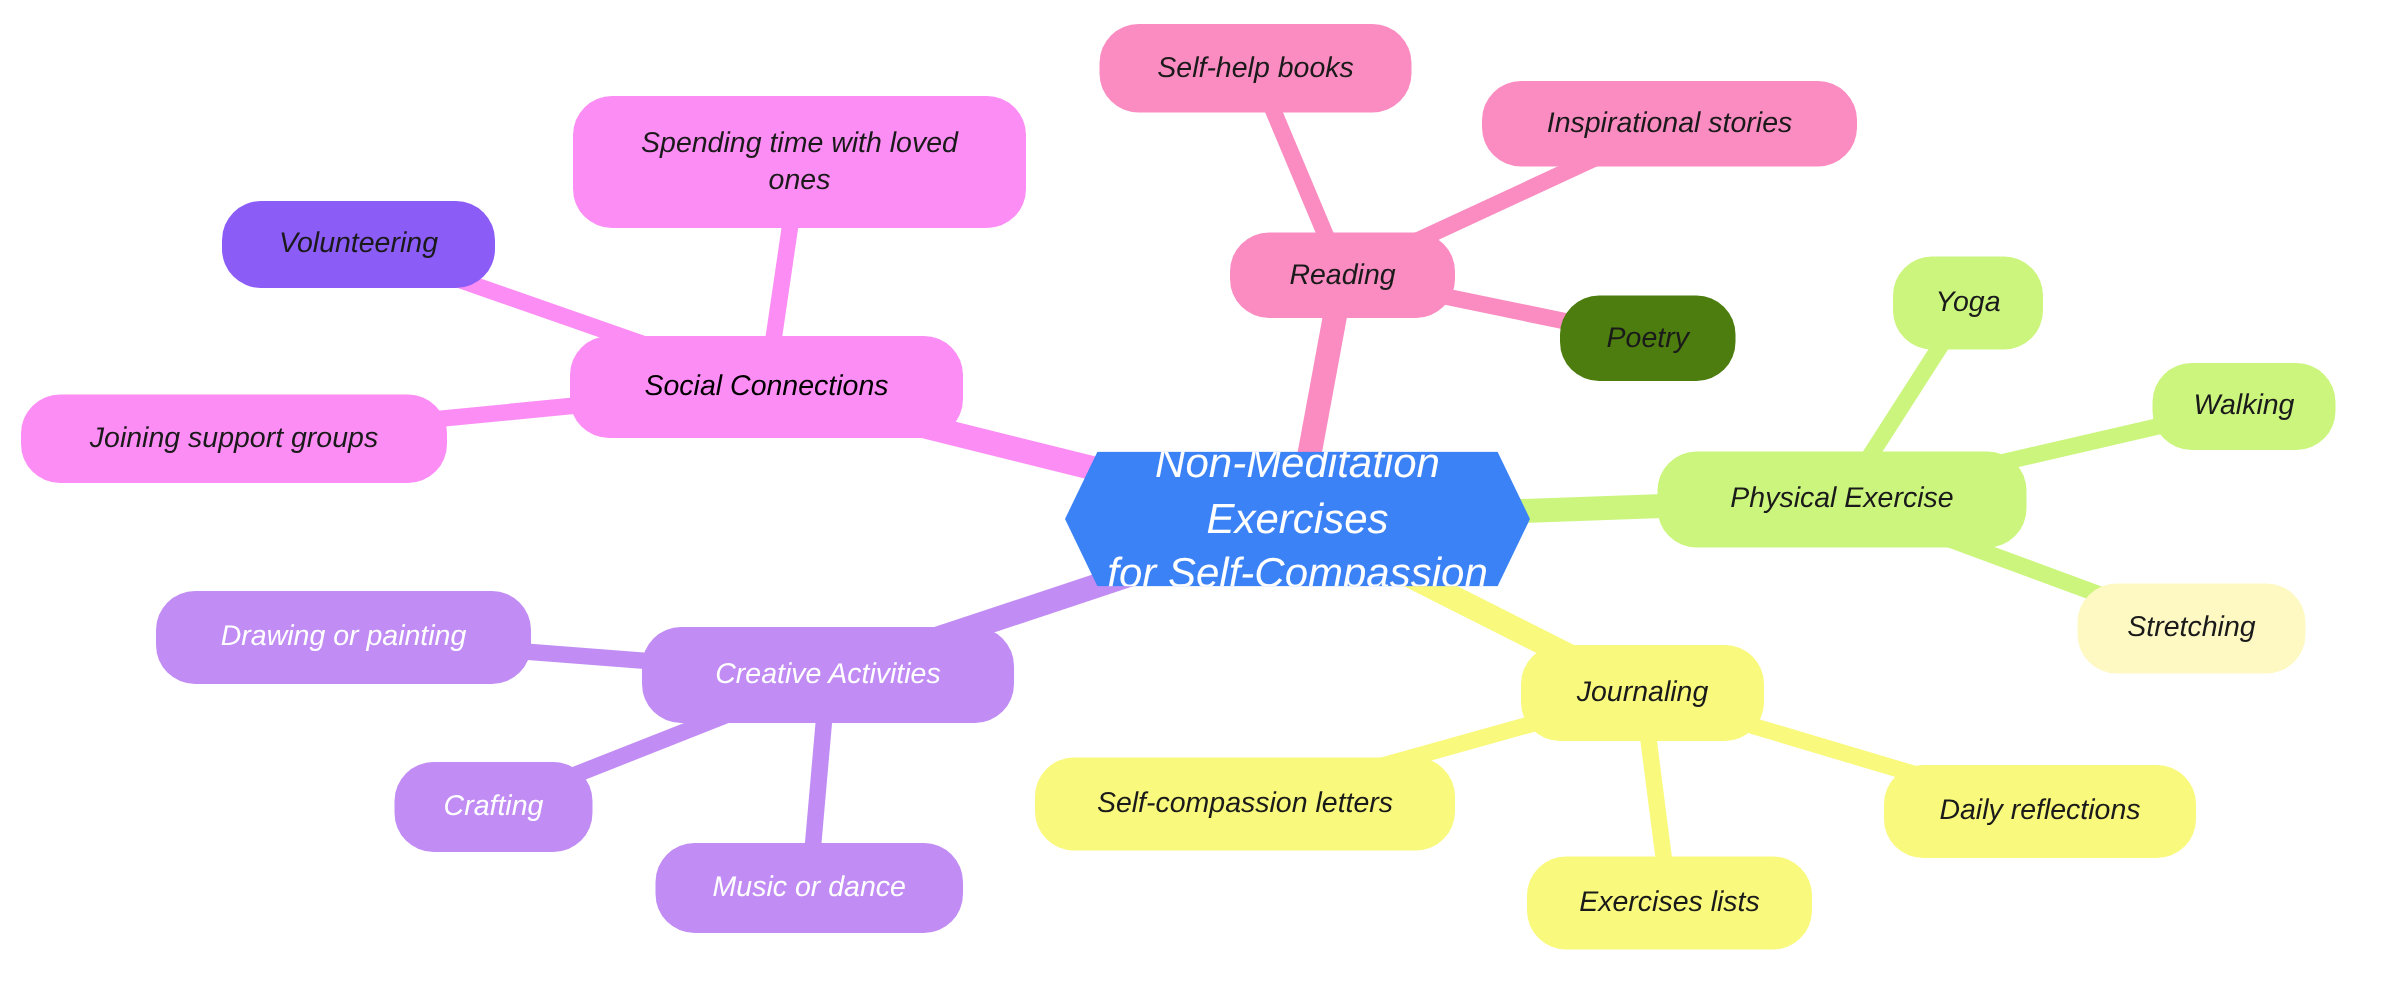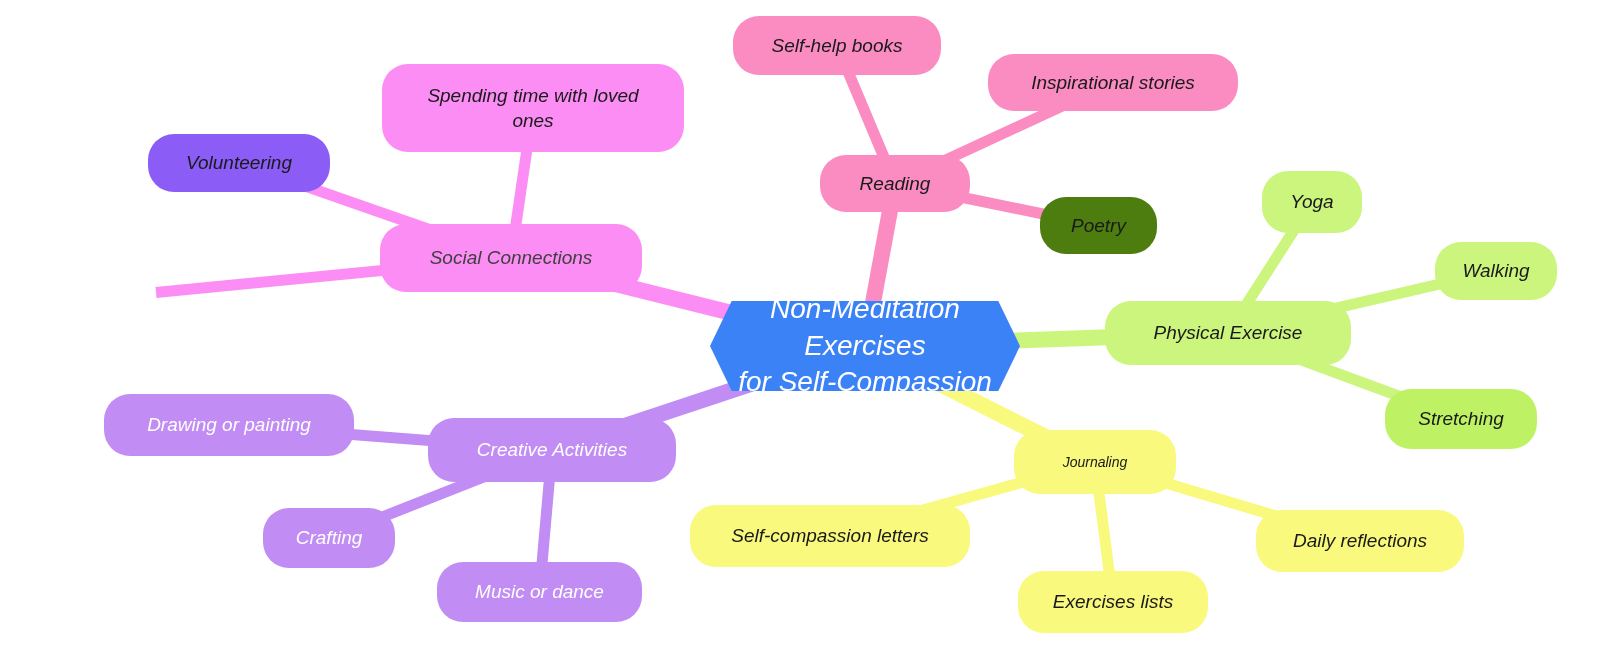--- a/index.html
+++ b/index.html
@@ -61,26 +61,27 @@
 
 <div class="node hexagon" style="left: 710px; top: 301px; width: 310px; height: 90px; background: #3b82f6; color: rgb(255, 255, 255); font-size: 28px; clip-path: polygon(0px 50%, 7% 0px, 93% 0px, 100% 50%, 93% 100%, 7% 100%);">Non-Meditation Exercises
 for Self-Compassion</div>
     <div class="node rounded" style="left: 820px; top: 155px; width: 150px; height: 57px; background: rgb(250, 140, 193); color: rgb(26, 26, 26); font-size: 19px;">Reading</div>
     <div class="node rounded" style="left: 733px; top: 16px; width: 208px; height: 59px; background: rgb(250, 140, 193); color: rgb(26, 26, 26); font-size: 19px;">Self-help books</div>
     <div class="node rounded" style="left: 988px; top: 54px; width: 250px; height: 57px; background: rgb(250, 140, 193); color: rgb(26, 26, 26); font-size: 19px;">Inspirational stories</div>
     <div class="node rounded" style="left: 1040px; top: 197px; width: 117px; height: 57px; background: #4d7c0f; color: rgb(26, 26, 26); font-size: 19px;">Poetry</div>
     <div class="node rounded" style="left: 1105px; top: 301px; width: 246px; height: 64px; background: rgb(204, 245, 126); color: rgb(26, 26, 26); font-size: 19px;">Physical Exercise</div>
     <div class="node rounded" style="left: 1262px; top: 171px; width: 100px; height: 62px; background: rgb(204, 245, 126); color: rgb(26, 26, 26); font-size: 19px;">Yoga</div>
     <div class="node rounded" style="left: 1435px; top: 242px; width: 122px; height: 58px; background: rgb(204, 245, 126); color: rgb(26, 26, 26); font-size: 19px;">Walking</div>
-    <div class="node rounded" style="left: 1385px; top: 389px; width: 152px; height: 60px; background: #bef264; color: rgb(26, 26, 26); font-size: 19px;">Stretching</div>
-    <div class="node rounded" style="left: 1014px; top: 430px; width: 162px; height: 64px; background: rgb(249, 249, 125); color: rgb(26, 26, 26); font-size: 14px;">Journaling</div>
+    <div class="node rounded" style="left: 1385px; top: 389px; width: 152px; height: 60px; background: #fef9c3; color: rgb(26, 26, 26); font-size: 19px;">Stretching</div>
+    <div class="node rounded" style="left: 1014px; top: 430px; width: 162px; height: 64px; background: rgb(249, 249, 125); color: rgb(26, 26, 26); font-size: 19px;">Journaling</div>
     <div class="node rounded" style="left: 690px; top: 505px; width: 280px; height: 62px; background: rgb(249, 249, 125); color: rgb(26, 26, 26); font-size: 19px;">Self-compassion letters</div>
     <div class="node rounded" style="left: 1018px; top: 571px; width: 190px; height: 62px; background: rgb(249, 249, 125); color: rgb(26, 26, 26); font-size: 19px;">Exercises lists</div>
     <div class="node rounded" style="left: 1256px; top: 510px; width: 208px; height: 62px; background: rgb(249, 249, 125); color: rgb(26, 26, 26); font-size: 19px;">Daily reflections</div>
     <div class="node rounded" style="left: 428px; top: 418px; width: 248px; height: 64px; background: rgb(193, 141, 244); color: rgb(255, 255, 255); font-size: 19px;">Creative Activities</div>
     <div class="node rounded" style="left: 104px; top: 394px; width: 250px; height: 62px; background: rgb(193, 141, 244); color: rgb(255, 255, 255); font-size: 19px;">Drawing or painting</div>
     <div class="node rounded" style="left: 437px; top: 562px; width: 205px; height: 60px; background: rgb(193, 141, 244); color: rgb(255, 255, 255); font-size: 19px;">Music or dance</div>
     <div class="node rounded" style="left: 263px; top: 508px; width: 132px; height: 60px; background: rgb(193, 141, 244); color: rgb(255, 255, 255); font-size: 19px;">Crafting</div>
-    <div class="node rounded" style="left: 380px; top: 224px; width: 262px; height: 68px; background: rgb(251, 141, 244); color: #404040; font-size: 19px;">Social Connections</div>
+    <div class="node rounded" style="left: 380px; top: 224px; width: 262px; height: 68px; background: rgb(251, 141, 244); color: #000000; font-size: 19px;">Social Connections</div>
     <div class="node rounded" style="left: 382px; top: 64px; width: 302px; height: 88px; background: rgb(251, 141, 244); color: rgb(26, 26, 26); font-size: 19px;">Spending time with loved
 ones</div>
     <div class="node rounded" style="left: 148px; top: 134px; width: 182px; height: 58px; background: #8b5cf6; color: rgb(26, 26, 26); font-size: 19px; text-align: right;">Volunteering</div>
+    <div class="node rounded" style="left: 14px; top: 263px; width: 284px; height: 59px; background: rgb(251, 141, 244); color: rgb(26, 26, 26); font-size: 19px;">Joining support groups</div>
   </div>
 
 </body></html>

